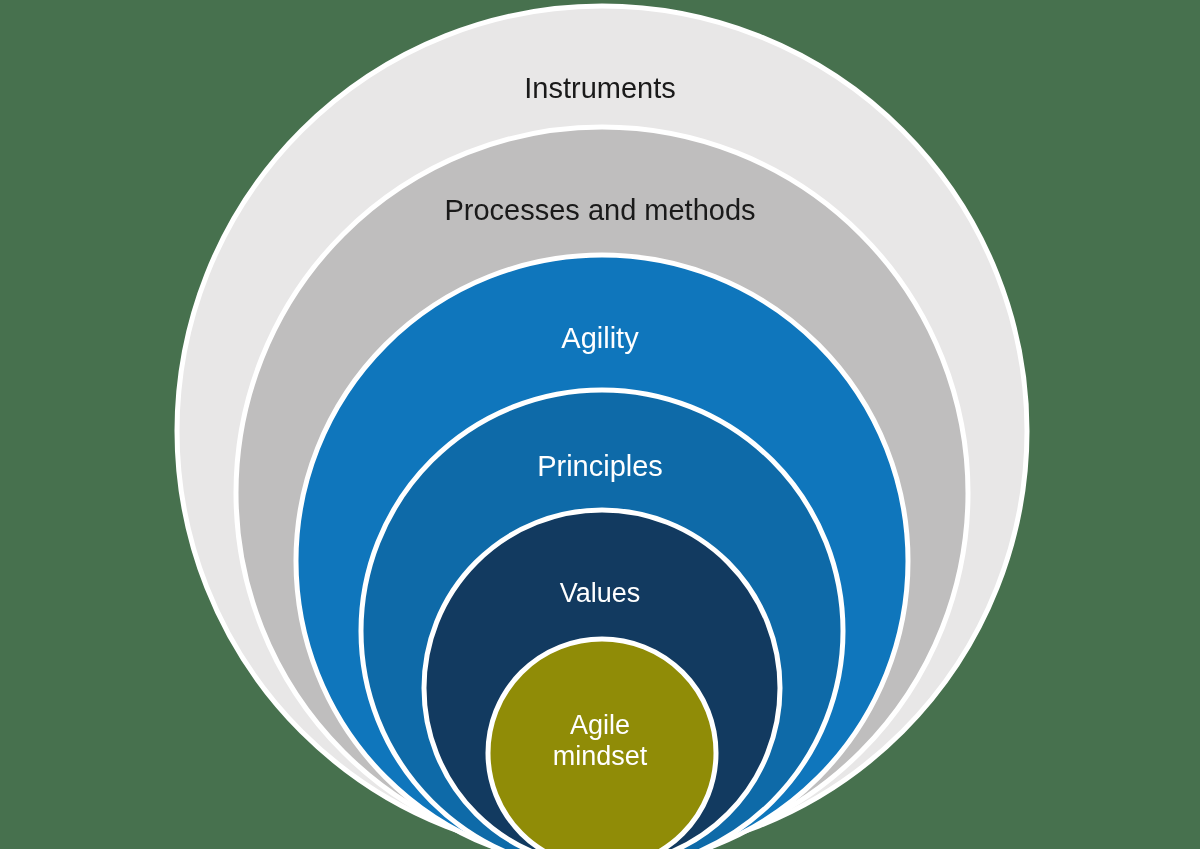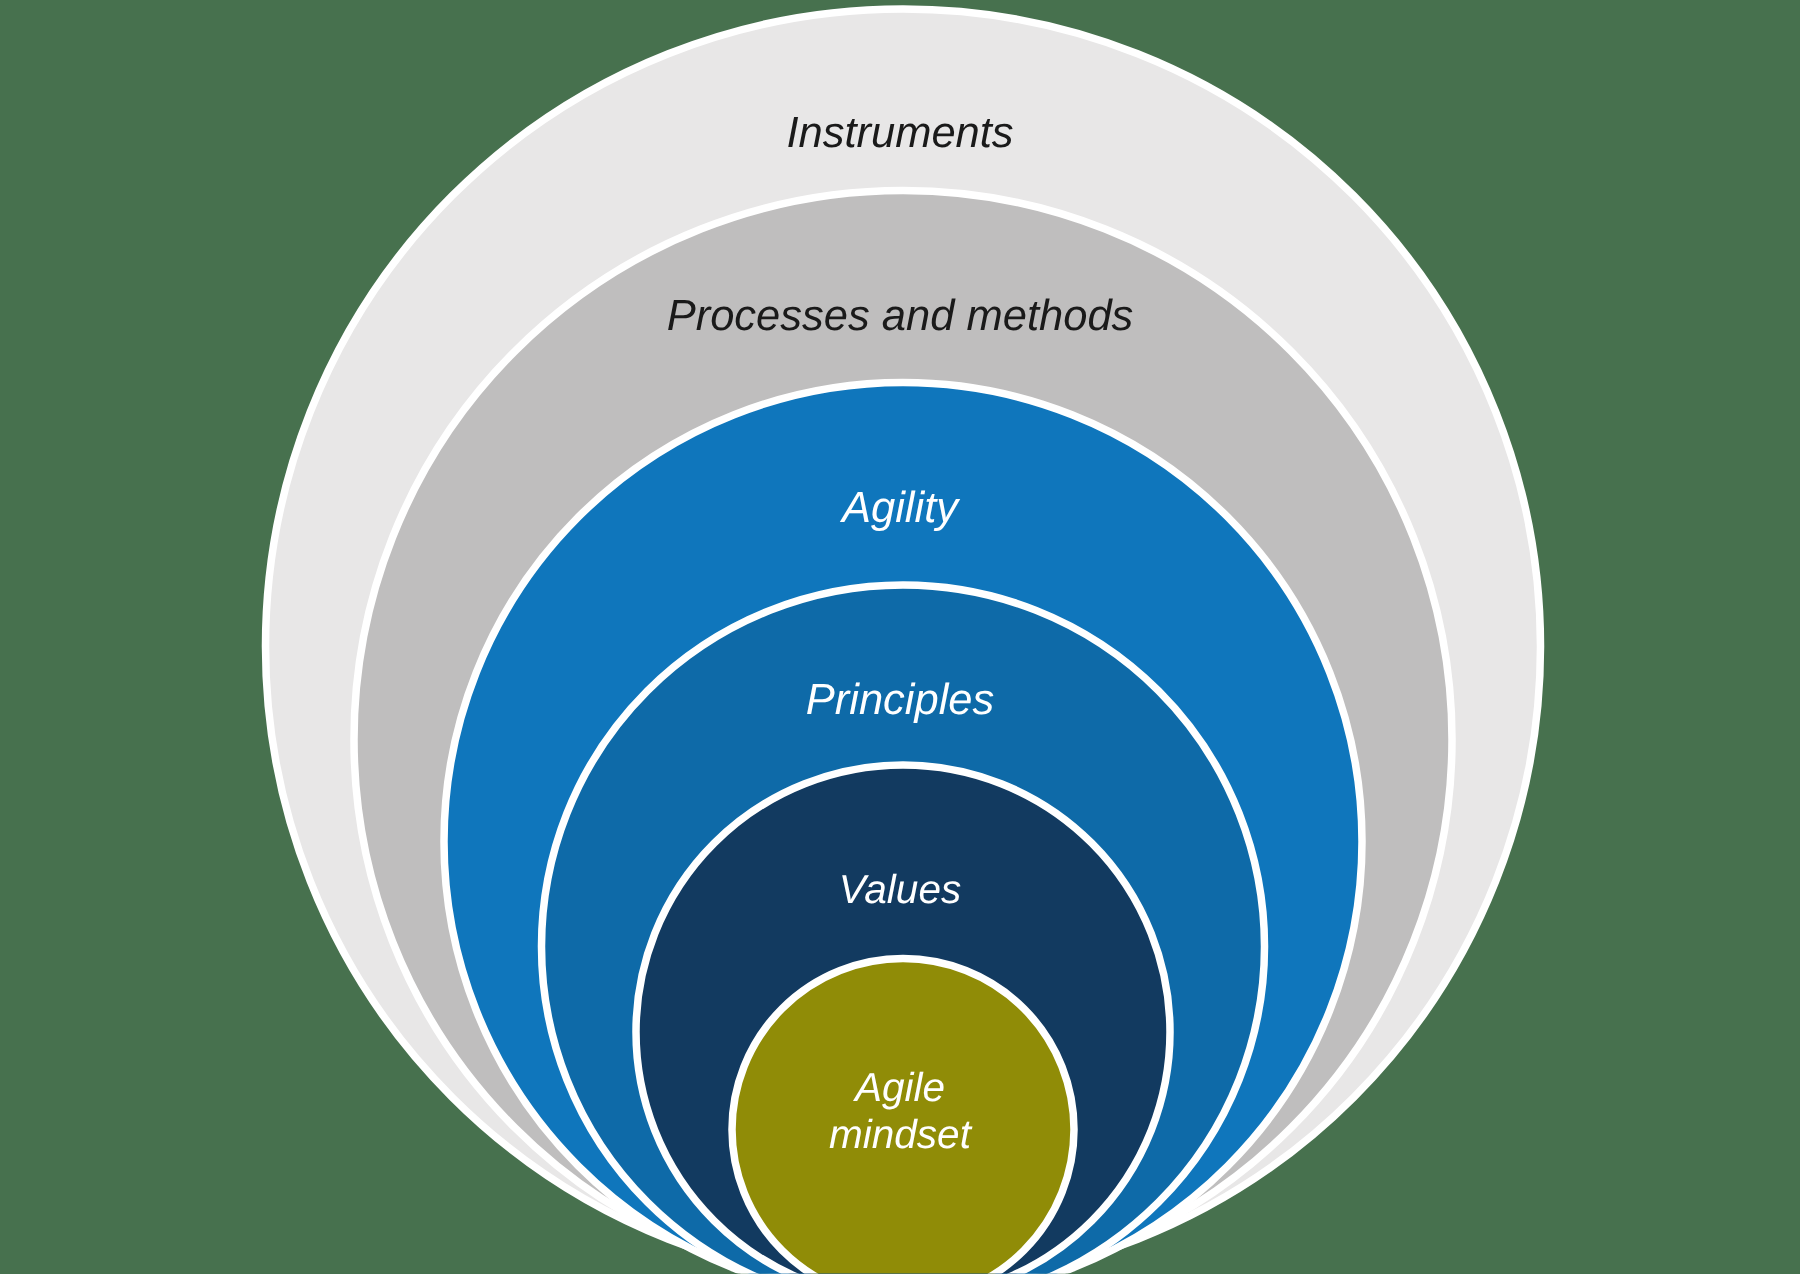--- a/index.html
+++ b/index.html
@@ -8,21 +8,20 @@
     width: 1200px;
     height: 849px;
     overflow: hidden;
     background: #47714E;
     font-family: "Liberation Sans", sans-serif;
   }
   .stage {
     position: relative;
     width: 1200px;
     height: 748px;
-    font-style: italic;
   }
   svg { display: block; }
   .ring { stroke: #FFFFFF; stroke-width: 5; }
   .layer-label {
     font-family: "Liberation Sans", sans-serif;
     text-anchor: middle;
   }
   .lbl-lg { font-size: 29px; }
   .lbl-sm { font-size: 27px; }
 </style>

